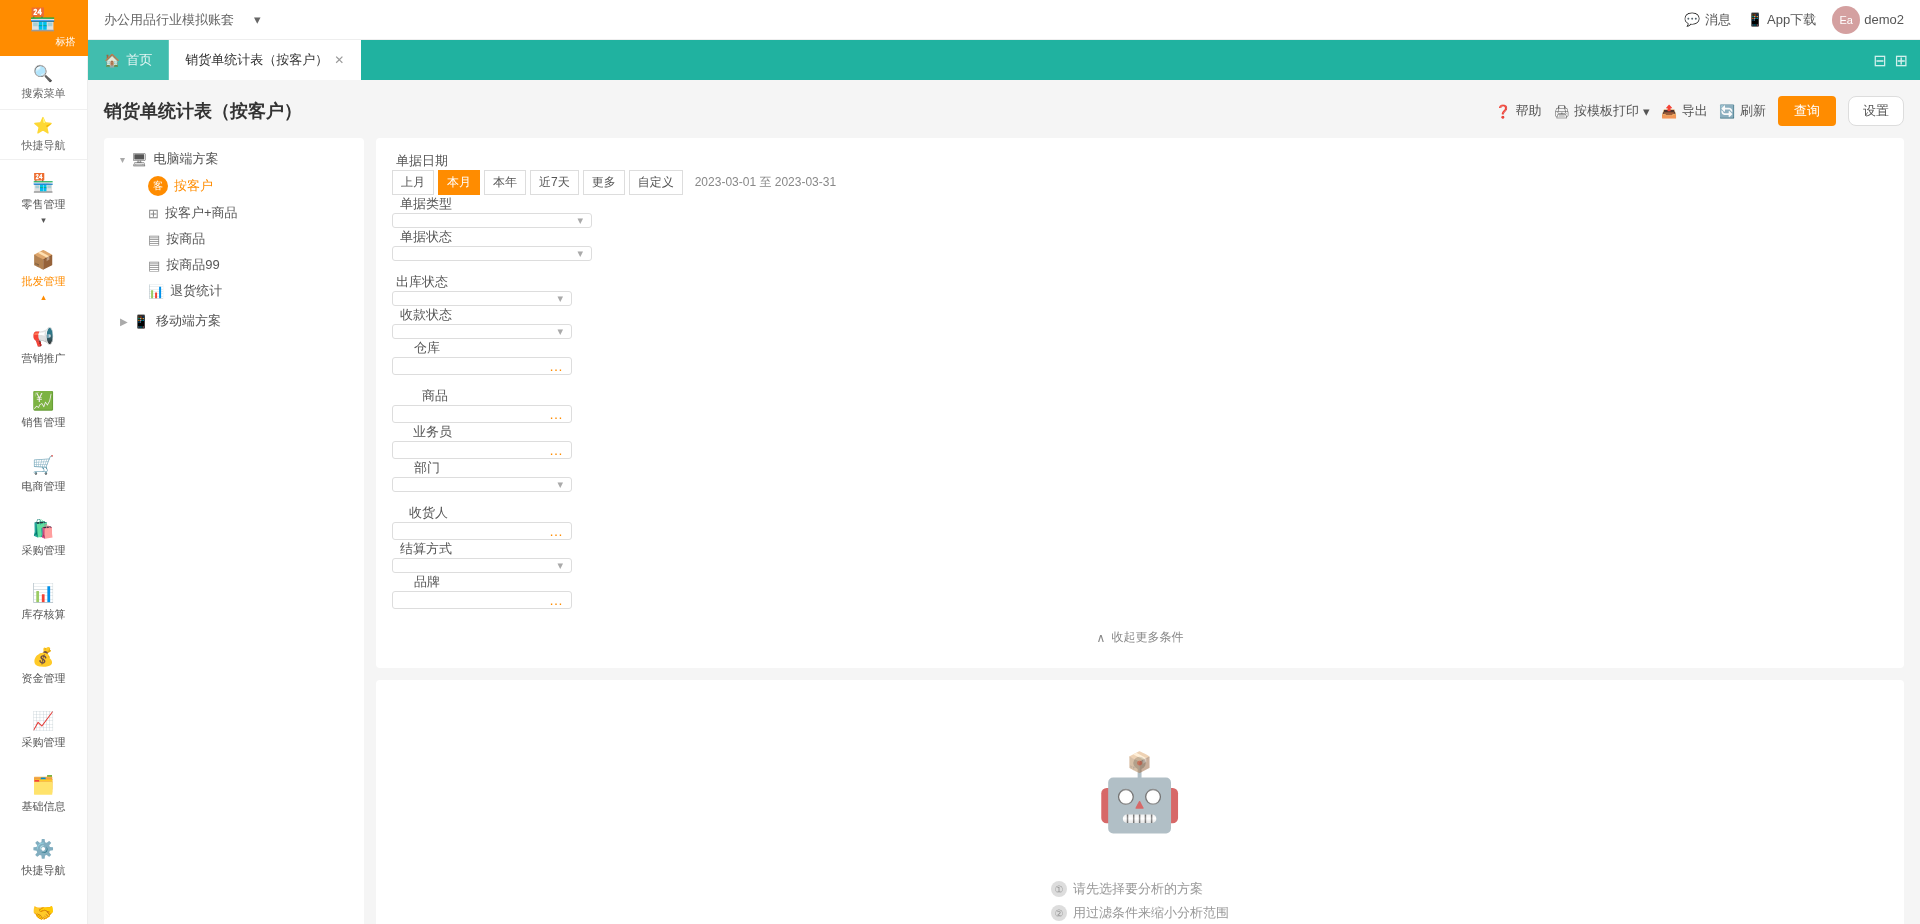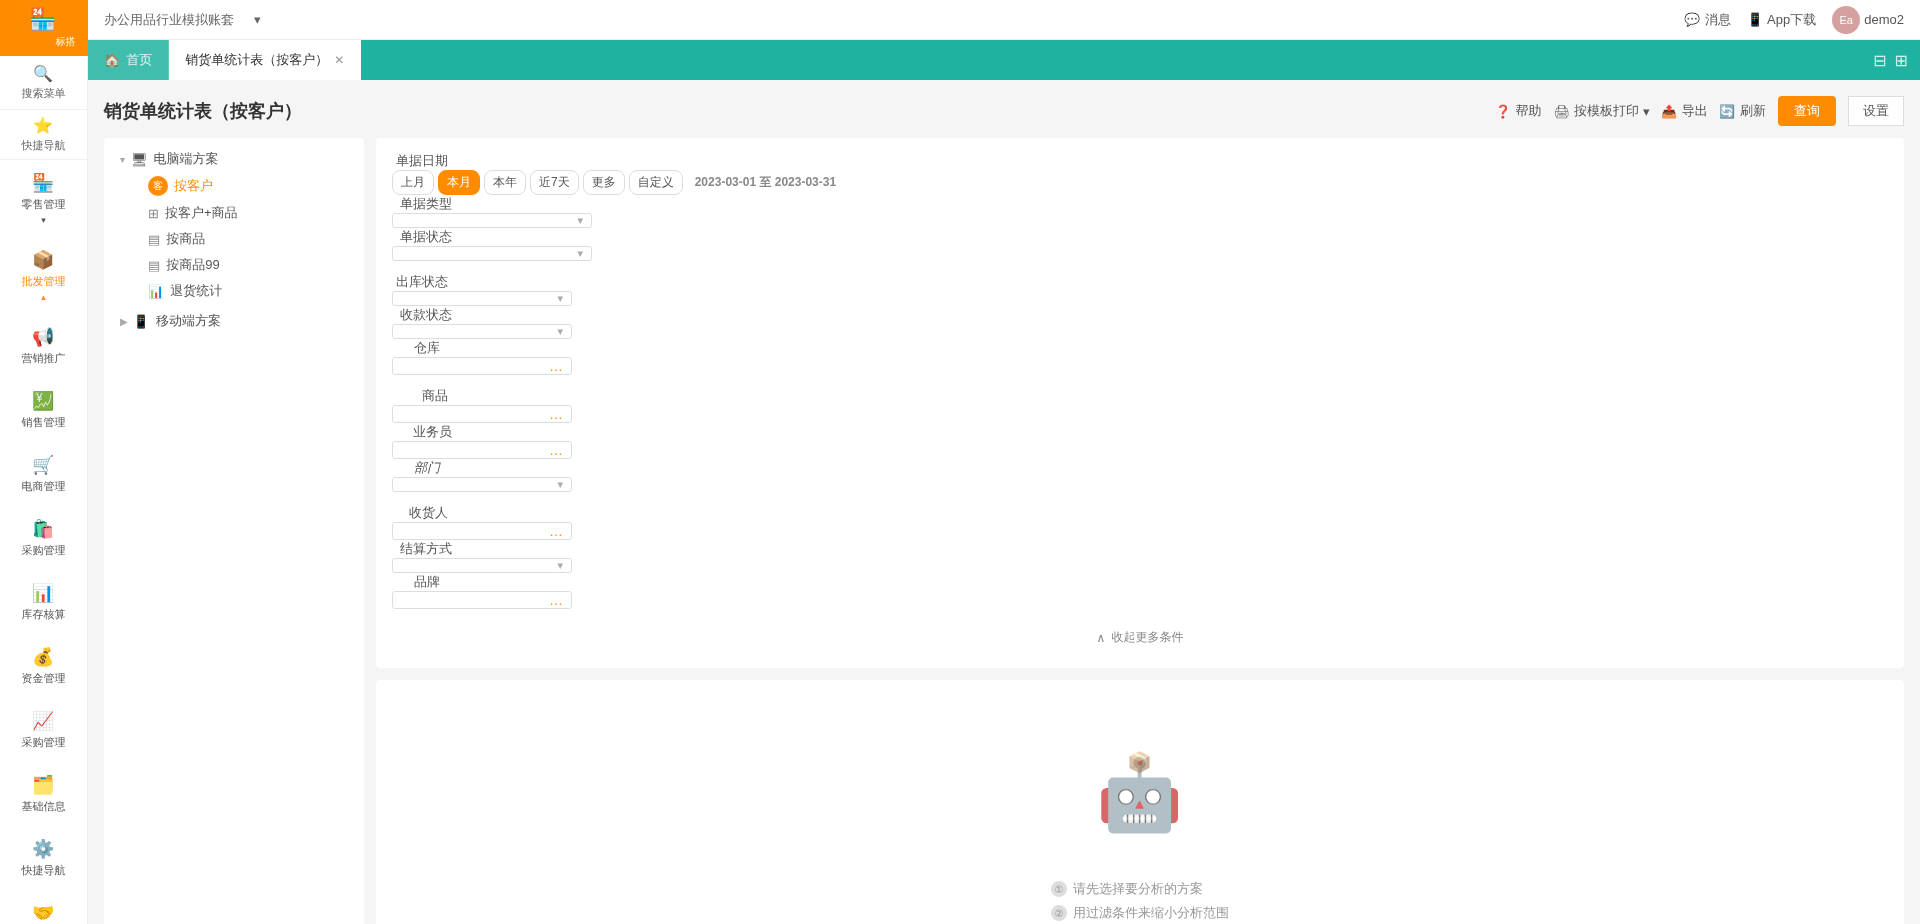--- a/index.html
+++ b/index.html
@@ -37,21 +37,21 @@
 
     
     .page-content { flex: 1; overflow-y: auto; padding: 16px; background: #f5f5f5; }
 
     
     .page-header { display: flex; align-items: center; justify-content: space-between; margin-bottom: 12px; }
     .page-title { font-size: 18px; font-weight: bold; color: #333; }
     .page-actions { display: flex; align-items: center; gap: 12px; font-size: 13px; color: #555; }
     .page-action-btn { display: flex; align-items: center; gap: 4px; cursor: pointer; color: #555; }
     .btn-primary { background: #ff8c00; color: #fff; border: none; padding: 6px 16px; border-radius: 4px; cursor: pointer; font-size: 13px; }
-    .btn-default { background: #fff; color: #555; border: 1px solid #ddd; padding: 5px 14px; border-radius: 0; cursor: pointer; font-size: 13px; }
+    .btn-default { background: #fff; color: #555; border: 1px solid #ddd; padding: 5px 14px; border-radius: 8px; cursor: pointer; font-size: 13px; }
 
     
     .content-row { display: flex; gap: 12px; }
     .left-panel { width: 260px; flex-shrink: 0; background: #fff; border-radius: 4px; padding: 8px 0; }
     .right-panel { flex: 1; }
 
     
     .left-panel-header { display: flex; align-items: center; justify-content: space-between; padding: 6px 12px 10px; }
     .left-panel-title { font-size: 13px; color: #555; }
     .left-panel-actions { display: flex; align-items: center; gap: 8px; }
@@ -66,23 +66,23 @@
     .scheme-icon { width: 20px; height: 20px; border-radius: 50%; background: #ff8c00; color: #fff; font-size: 10px; display: flex; align-items: center; justify-content: center; flex-shrink: 0; }
     .tree-icon { font-size: 13px; color: #888; }
 
     
     .filter-card { background: #fff; border-radius: 4px; padding: 14px 16px; margin-bottom: 12px; }
     .filter-row { display: flex; align-items: flex-start; margin-bottom: 12px; flex-direction: column; }
     .filter-row:last-child { margin-bottom: 0; }
     .filter-label { color: #555; font-size: 13px; min-width: 56px; text-align: right; flex-shrink: 0; }
     .filter-control { flex: 1; display: flex; align-items: center; }
     .date-btn-group { display: flex; align-items: center; gap: 4px; }
-    .date-btn { padding: 3px 8px; border-radius: 8px; font-size: 12px; cursor: pointer; border: 1px solid #ddd; color: #555; background: #fff; }
+    .date-btn { padding: 3px 8px; border-radius: 0; font-size: 12px; cursor: pointer; border: 1px solid #ddd; color: #555; background: #fff; }
     .date-btn.active { background: #ff8c00; color: #fff; border-color: #ff8c00; }
-    .date-range { font-size: 12px; color: #888; margin-left: 8px; font-weight: bold; }
+    .date-range { font-size: 12px; color: #888; margin-left: 8px; }
     .select-box { height: 30px; border: 1px solid #ddd; border-radius: 3px; padding: 0 8px; font-size: 13px; color: #555; background: #fff; display: flex; align-items: center; justify-content: space-between; cursor: pointer; min-width: 180px; }
     .select-arrow { color: #aaa; font-size: 11px; }
     .dots-btn { color: #ff8c00; font-size: 14px; cursor: pointer; margin-left: 4px; }
     .collapse-bar { display: flex; align-items: center; justify-content: center; gap: 6px; padding: 8px; color: #888; font-size: 12px; cursor: pointer; }
 
     
     .empty-state { display: flex; flex-direction: column; align-items: center; justify-content: center; padding: 60px 0; }
     .empty-tips { color: #999; font-size: 13px; }
     .empty-tips p { margin-bottom: 6px; display: flex; align-items: center; gap: 6px; }
     .tip-num { width: 16px; height: 16px; border-radius: 50%; background: #ddd; color: #999; font-size: 10px; display: flex; align-items: center; justify-content: center; flex-shrink: 0; }
@@ -321,21 +321,21 @@
             <span class="filter-label">商品</span>
             <div class="select-box" style="flex:1;">
               <span></span>
               <span class="dots-btn">…</span>
             </div>
             <span class="filter-label" style="min-width:60px;">业务员</span>
             <div class="select-box" style="flex:1;">
               <span></span>
               <span class="dots-btn">…</span>
             </div>
-            <span class="filter-label" style="min-width:48px;font-style:italic;">部门</span>
+            <span class="filter-label" style="min-width:48px;">部门</span>
             <div class="select-box" style="flex:1;">
               <span></span>
               <span class="select-arrow">▾</span>
             </div>
           </div>
 
           <div class="filter-row">
             <span class="filter-label">收货人</span>
             <div class="select-box" style="flex:1;">
               <span></span>

